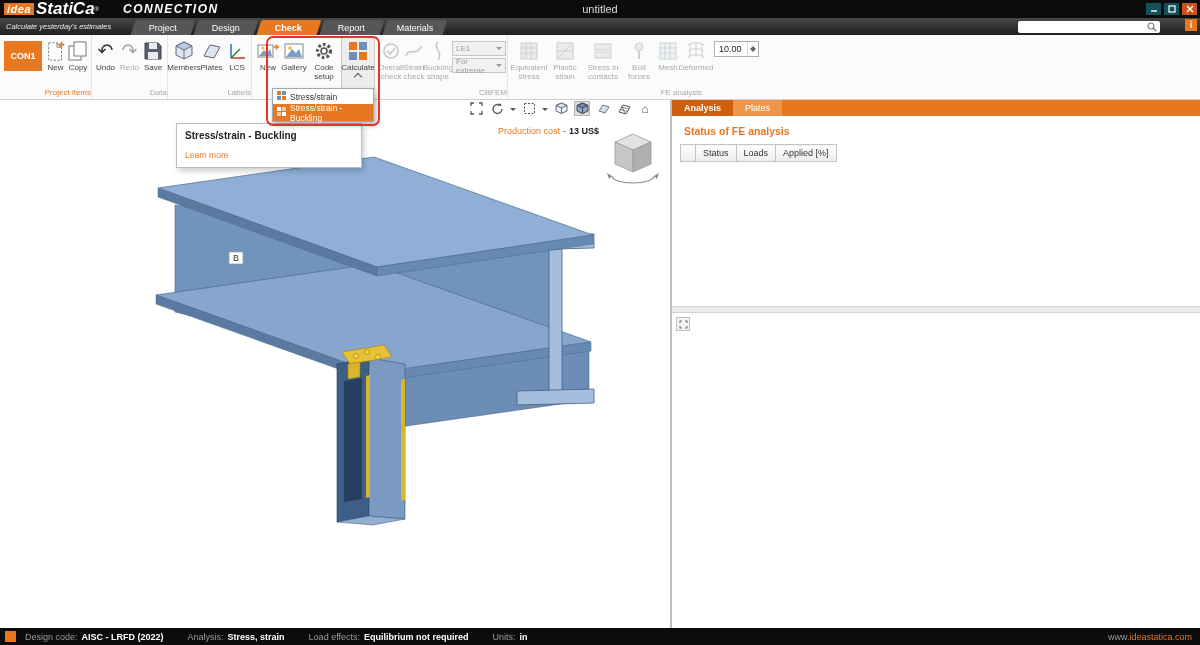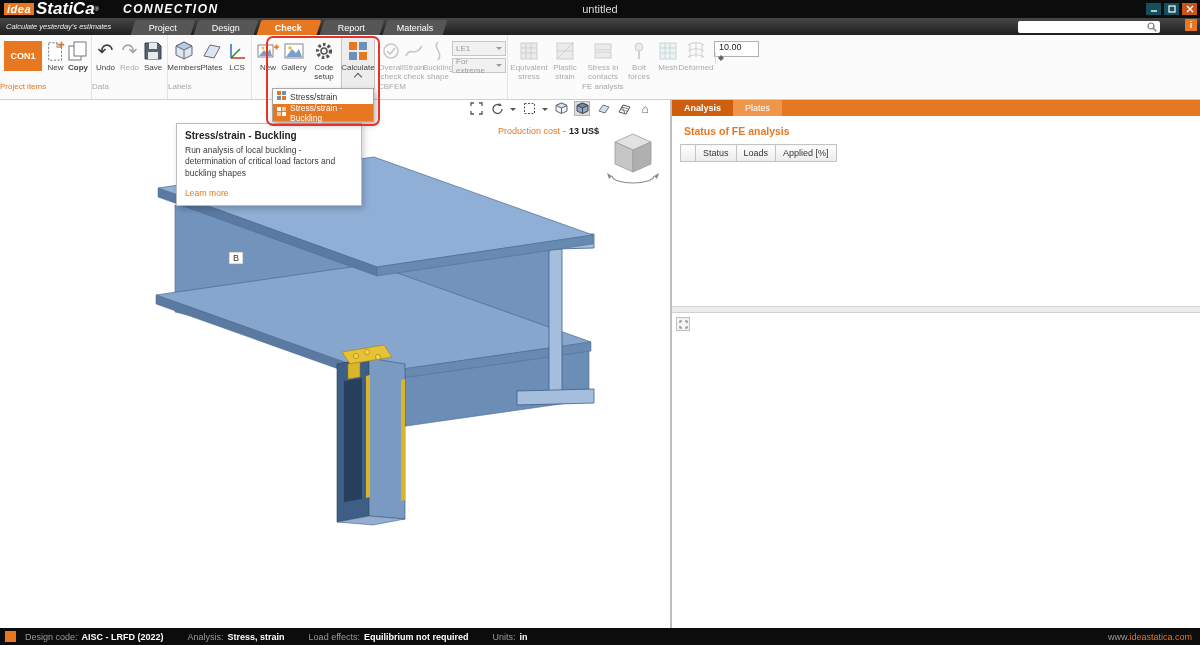--- a/index.html
+++ b/index.html
@@ -24,33 +24,33 @@
   .tabs { position:absolute; left:133px; top:2px; display:flex; gap:3px; }
   .tab { height:15px; width:60px; background:#565656; color:#fff; font-size:9px; display:flex; align-items:center; justify-content:center; transform:skewX(-18deg); border-radius:2px 2px 0 0; cursor:pointer; }
   .tab > span { transform:skewX(18deg); }
   .tab.active { background:#e87722; font-weight:bold; }
   .search-box { position:absolute; right:40px; top:3px; width:142px; height:12px; background:#fff; border-radius:2px; display:flex; align-items:center; padding:0 3px; }
   .search-input { flex:1; border:none; outline:none; font-size:8px; height:10px; background:transparent; }
 
   
   .ribbon { position:absolute; top:35px; left:0; width:100%; height:65px; background:#fbfbfb; border-bottom:1px solid #cfcfcf; }
   .rgroup { position:absolute; top:0; height:64px; border-right:1px solid #e4e4e4; }
-  .rgroup-label { position:absolute; bottom:8px; left:0; right:0; text-align:left; font-size:8px; color:#a8a8a8; white-space:nowrap; }
+  .rgroup-label { position:absolute; bottom:2px; left:0; right:0; text-align:right; font-size:8px; color:#a8a8a8; white-space:nowrap; }
   .rgroup-label.accent { color:#e87722; }
   .con1-badge { position:absolute; left:4px; top:6px; width:38px; height:30px; background:#e87722; color:#fff; font-size:9px; font-weight:bold; display:flex; align-items:center; justify-content:center; cursor:pointer; }
   .rbtn { position:absolute; top:3px; display:flex; flex-direction:column; align-items:center; cursor:pointer; }
   .rbtn .ric { height:25px; display:flex; align-items:center; justify-content:center; }
   .rbtn .rlbl { font-size:8px; color:#444; text-align:center; line-height:1.1; margin-top:1px; }
   .rbtn.disabled { opacity:.45; cursor:default; }
   .rbtn.pressed { background:#ededed; border:1px solid #c4c4c4; border-radius:2px; }
   .glyph { font-size:19px; color:#3c3c3c; line-height:1; }
   .chevron-up { width:6px; height:6px; border-top:1.5px solid #555; border-left:1.5px solid #555; transform:rotate(45deg); margin-top:1px; }
   .combo { position:absolute; width:54px; height:15px; border:1px solid #c6c6c6; background:#f1f1f1; color:#9a9a9a; font-size:8px; display:flex; align-items:center; justify-content:space-between; padding:0 3px; }
   .combo .arr { width:0; height:0; border:3px solid transparent; border-top-color:#9a9a9a; margin-top:3px; }
-  .spinner { position:absolute; width:45px; height:16px; border:1px solid #b0b0b0; background:#fff; font-size:9px; display:flex; align-items:stretch;flex-direction:column; }
+  .spinner { position:absolute; width:45px; height:16px; border:1px solid #b0b0b0; background:#fff; font-size:9px; display:flex; align-items:stretch; }
   .spin-val { flex:1; display:flex; align-items:center; padding-left:4px; color:#222; }
   .spin-arrows { width:11px; border-left:1px solid #ddd; display:flex; flex-direction:column; align-items:center; justify-content:center; gap:2px; cursor:pointer; }
   .tri-up { width:0; height:0; border:3px solid transparent; border-bottom-color:#666; margin-bottom:-1px; }
   .tri-dn { width:0; height:0; border:3px solid transparent; border-top-color:#666; margin-top:-1px; }
 
   
   .red-box { position:absolute; left:266px; top:36px; width:114px; height:90px; border:2.5px solid #e8312a; border-radius:7px; z-index:40; pointer-events:none; }
   .calc-dropdown { position:absolute; left:272px; top:88px; width:102px; background:#fff; border:1px solid #a8a8a8; box-shadow:2px 3px 6px rgba(0,0,0,.3); z-index:35; }
   .dd-item { height:15px; display:flex; align-items:center; gap:4px; padding:0 4px; font-size:8.5px; color:#333; cursor:pointer; }
   .dd-item.selected { background:#e87722; color:#fff; height:17px; }
@@ -161,21 +161,21 @@
       <div class="rbtn" style="left:45px;width:21px;">
         <span class="ric">
             <svg width="22" height="24" viewBox="0 0 24 24">
               <path d="M4 3h9l5 5v14H4z" fill="#fff" stroke="#777" stroke-width="1" stroke-dasharray="2.5 1.5"></path>
               <path d="M13 3l5 5h-5z" fill="#e0e0e0" stroke="#777" stroke-width="0.8"></path>
               <path d="M15 5h6M18 2v6" stroke="#e87722" stroke-width="1.8"></path>
             </svg>
           </span>
         <span class="rlbl">New</span>
       </div>
-      <div class="rbtn" style="left:67px;width:22px;font-weight:bold;">
+      <div class="rbtn" style="left:67px;width:22px;">
         <span class="ric">
             <svg width="24" height="24">
               <rect x="3" y="7" width="12" height="14" fill="#fff" stroke="#777"></rect>
               <rect x="8" y="3" width="12" height="14" fill="#fff" stroke="#777"></rect>
             </svg>
           </span>
         <span class="rlbl">Copy</span>
       </div>
       <span class="rgroup-label accent">Project items</span>
     </div>
@@ -399,21 +399,20 @@
             <rect x="5" y="5" width="4" height="4" fill="#fff"></rect>
           </svg></span>
       <span>Stress/strain - Buckling</span>
     </div>
   </div>
 
   <div class="red-box"></div>
 
   <div class="tooltip">
     <div class="tt-title">Stress/strain - Buckling</div>
-    <div class="tt-body">Run analysis of local buckling - determination of critical load factors and buckling shapes</div>
     <div class="tt-link">Learn more</div>
   </div>
 
   <div class="viewport">
     <div class="vp-toolbar">
       <span class="vp-icon">
           <svg width="13" height="13">
             <path d="M1 4V1h3M9 1h3v3M12 9v3H9M4 12H1V9" fill="none" stroke="#555" stroke-width="1.3"></path>
           </svg>
         </span>

